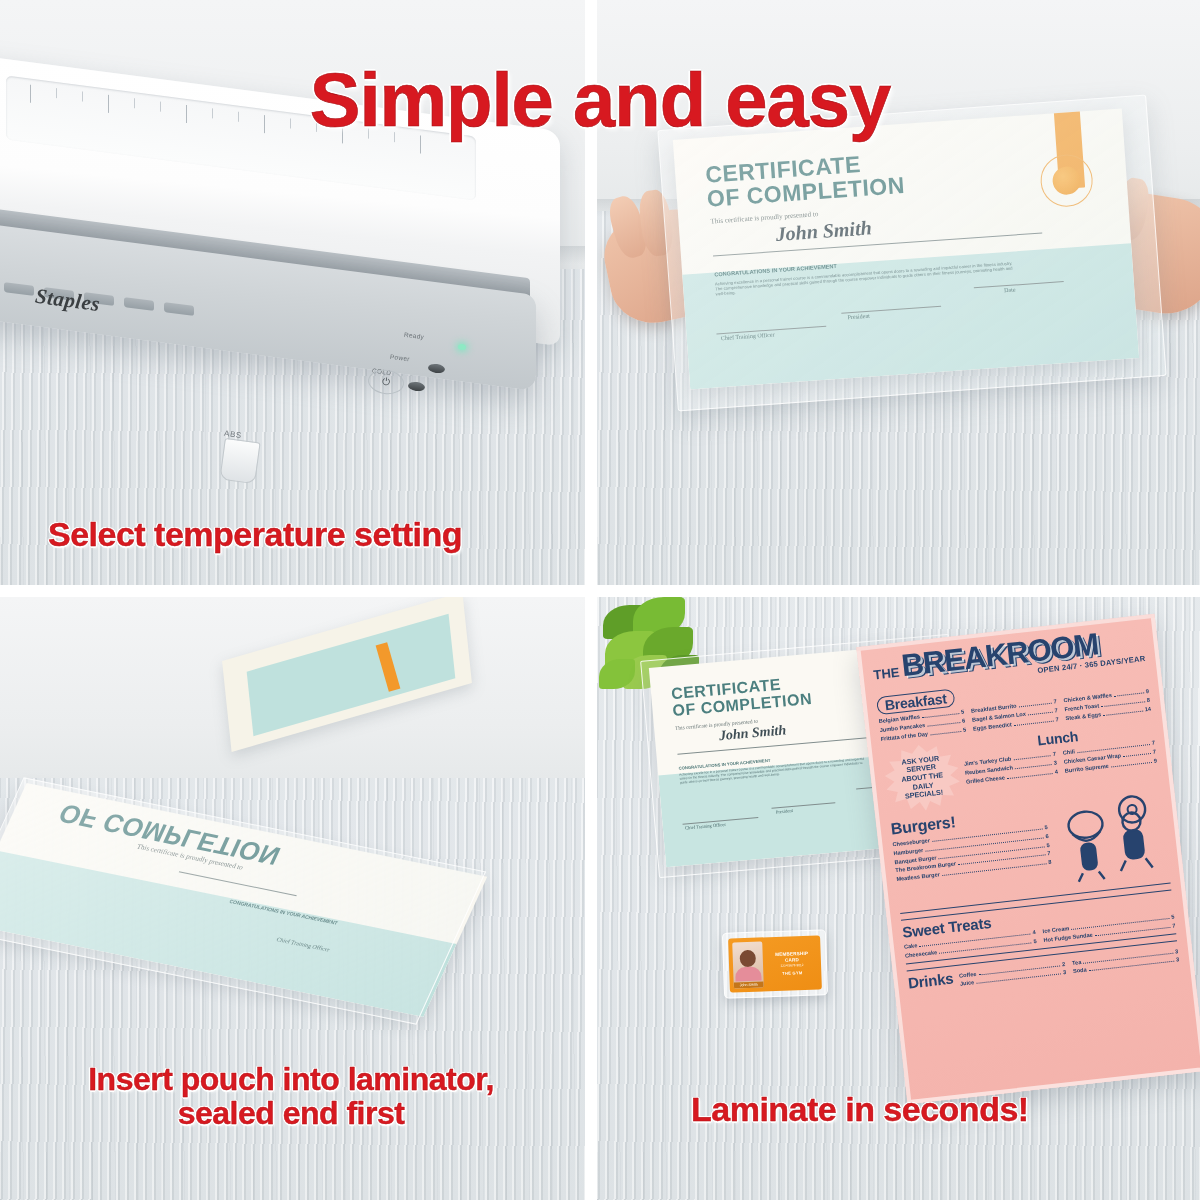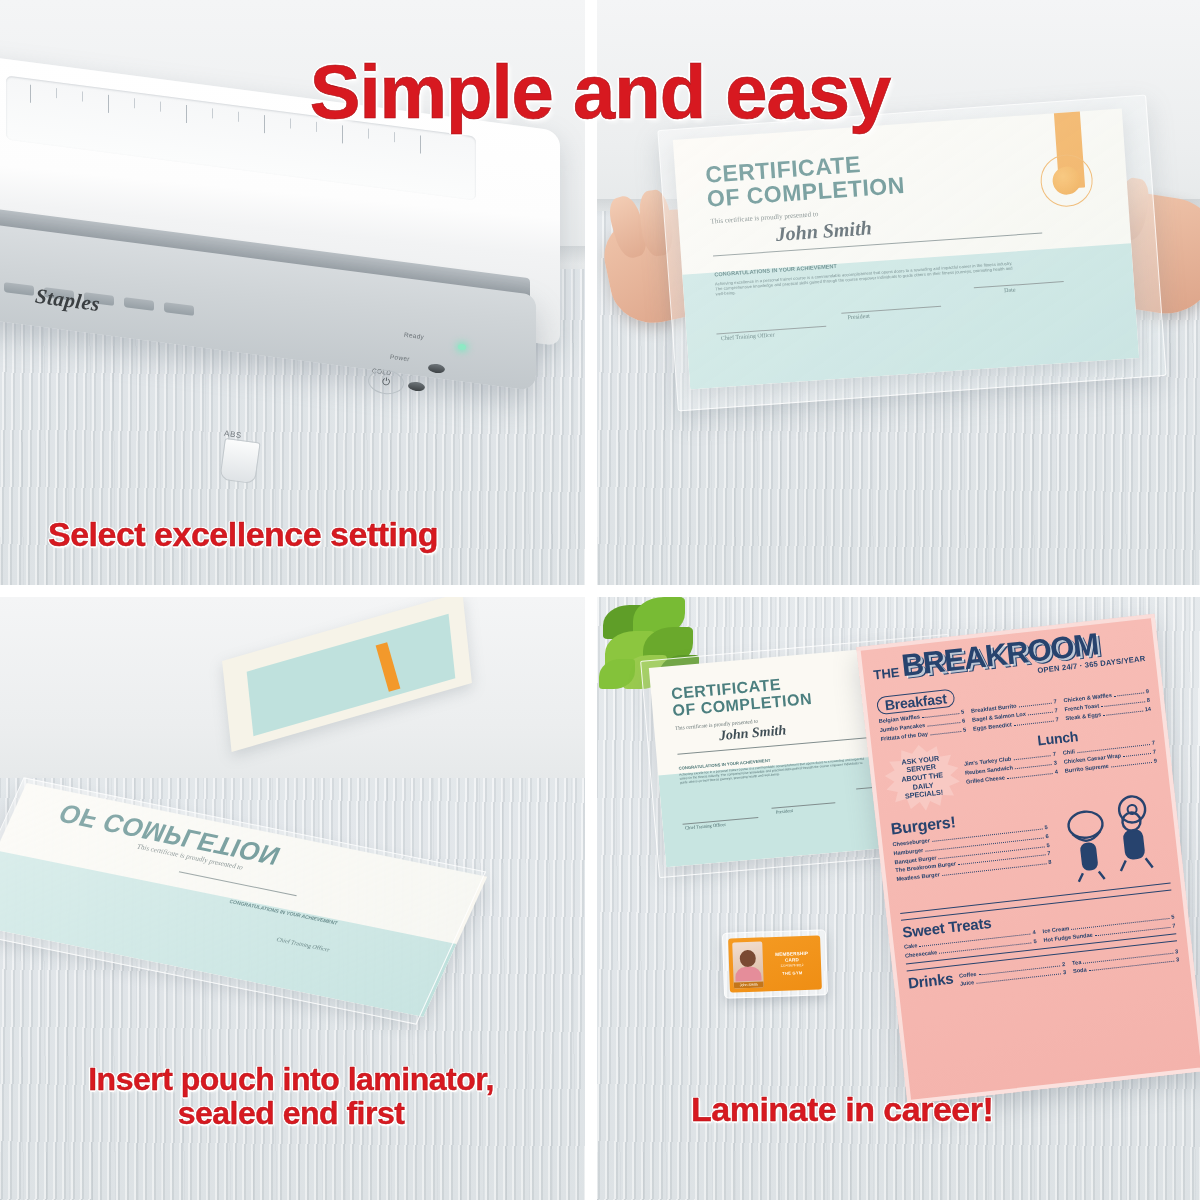--- a/index.html
+++ b/index.html
@@ -18,21 +18,21 @@
     text-shadow:
        1.5px 0 0 #ffffff, -1.5px 0 0 #ffffff, 0 1.5px 0 #ffffff, 0 -1.5px 0 #ffffff,
        1px 1px 0 #ffffff, -1px -1px 0 #ffffff, 1px -1px 0 #ffffff, -1px 1px 0 #ffffff,
        2px 2px 3px rgba(255,255,255,.85);
     -webkit-text-stroke:0.4px #b01015;
     white-space:pre-line;
   }
 
   
   .title{
-    position:absolute;left:0;top:48px;width:1200px;text-align:center;
+    position:absolute;left:0;top:56px;width:1200px;text-align:center;
     font-size:76px;font-weight:bold;color:#d71920;
     font-family:"Liberation Sans",sans-serif;letter-spacing:-1px;
     text-shadow:
        2px 0 0 #fff,-2px 0 0 #fff,0 2px 0 #fff,0 -2px 0 #fff,
        3px 3px 4px rgba(255,255,255,.8);
     -webkit-text-stroke:0.6px #a80f14;
     z-index:40;
   }
 
   
@@ -254,21 +254,21 @@
       <div class="panel-txt" style="left:412px;top:276px">COLD</div>
       <div class="led" style="left:498px;top:252px"></div>
       <div class="dot-btn" style="left:468px;top:272px"></div>
       <div class="dot-btn" style="left:448px;top:290px"></div>
       <div class="pwr-btn">⏻</div>
 
       <div class="abs-lbl">ABS</div>
       <div class="abs-lever"></div>
     </div>
 
-    <div class="caption" style="left:48px;top:516px;font-size:34px;">Select excellence setting</div>
+    <div class="caption" style="left:48px;top:516px;font-size:34px;">Select temperature setting</div>
   </div>
 
   <div class="panel" id="panel-tr">
     <div class="wood"></div>
     <div class="wall" style="height:36%"></div>
     <div class="wall-shadow" style="top:34%"></div>
 
     <div class="hand" style="left:10px;top:212px;width:118px;height:108px;transform:rotate(-12deg);"></div>
     <div class="finger" style="left:16px;top:196px;width:30px;height:62px;transform:rotate(-16deg);"></div>
     <div class="finger" style="left:44px;top:190px;width:30px;height:66px;transform:rotate(-8deg);"></div>
@@ -598,20 +598,20 @@
             <div class="mrow">
                 <span class="nm">Soda</span>
                 <span class="dots"></span>
                 <span class="pr">3</span>
               </div>
           </div>
         </div>
       </div>
     </div>
 
-    <div class="caption" style="left:94px;top:494px;font-size:34px;">Laminate in career!</div>
+    <div class="caption" style="left:94px;top:494px;font-size:34px;">Laminate in seconds!</div>
   </div>
 
   <div class="sep" style="left:585px;top:0;width:12px;height:1200px;"></div>
   <div class="sep" style="left:0;top:585px;width:1200px;height:12px;"></div>
 
   <div class="title">Simple and easy</div>
 </div>
 
 </body></html>

